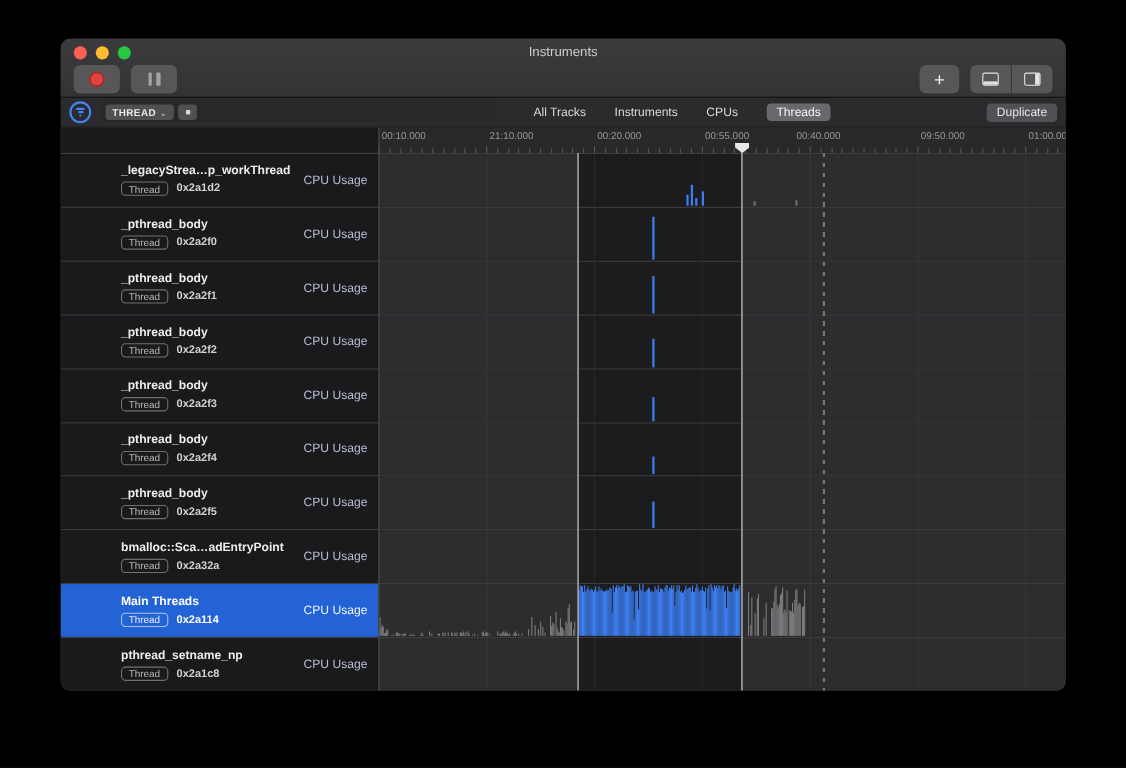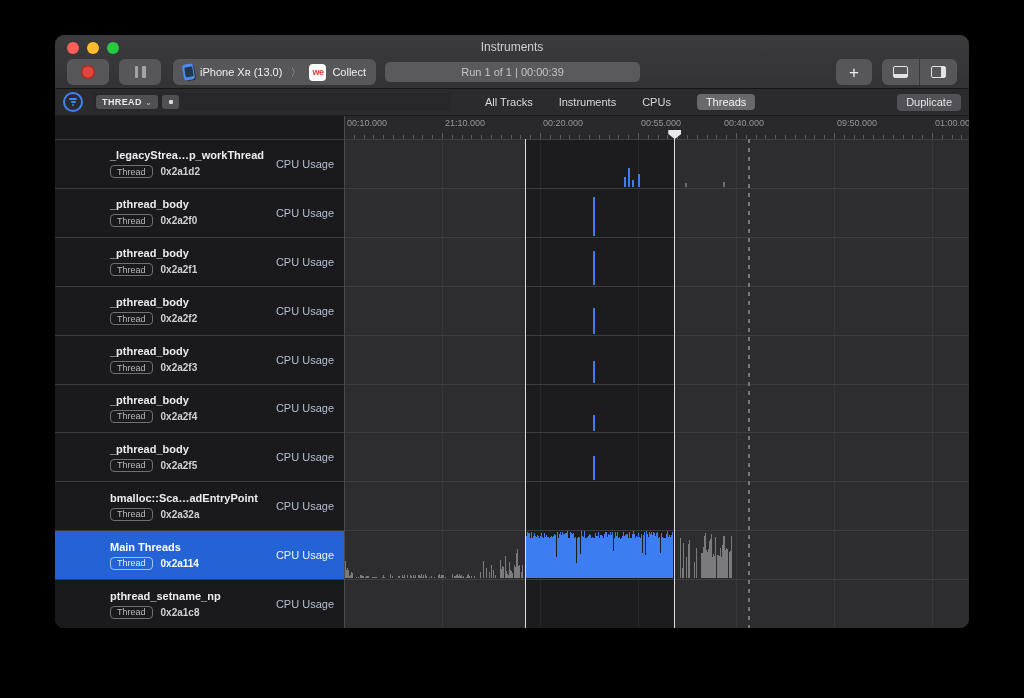--- a/index.html
+++ b/index.html
@@ -125,28 +125,20 @@
       <div class="win-title">Instruments</div>
     </div>
     <div class="toolbar">
       <div class="tb-btn rec-btn">
         <div class="rec-dot"></div>
       </div>
       <div class="tb-btn pause-btn">
         <div class="pause-bar"></div>
         <div class="pause-bar"></div>
       </div>
-      <div class="tb-btn target-pill">
-        <div class="phone-icon"></div>
-        <span class="target-text">iPhone Xʀ (13.0)</span>
-        <span class="target-sep">〉</span>
-        <span class="app-badge">we</span>
-        <span class="target-text">Collect</span>
-      </div>
-      <div class="run-pill">Run 1 of 1   |   00:00:39</div>
       <div class="tb-right">
         <div class="tb-btn add-btn">+</div>
         <div class="seg">
           <div class="tb-btn">
             <div class="panel-ico bottom"></div>
           </div>
           <div class="tb-btn">
             <div class="panel-ico right"></div>
           </div>
         </div>

